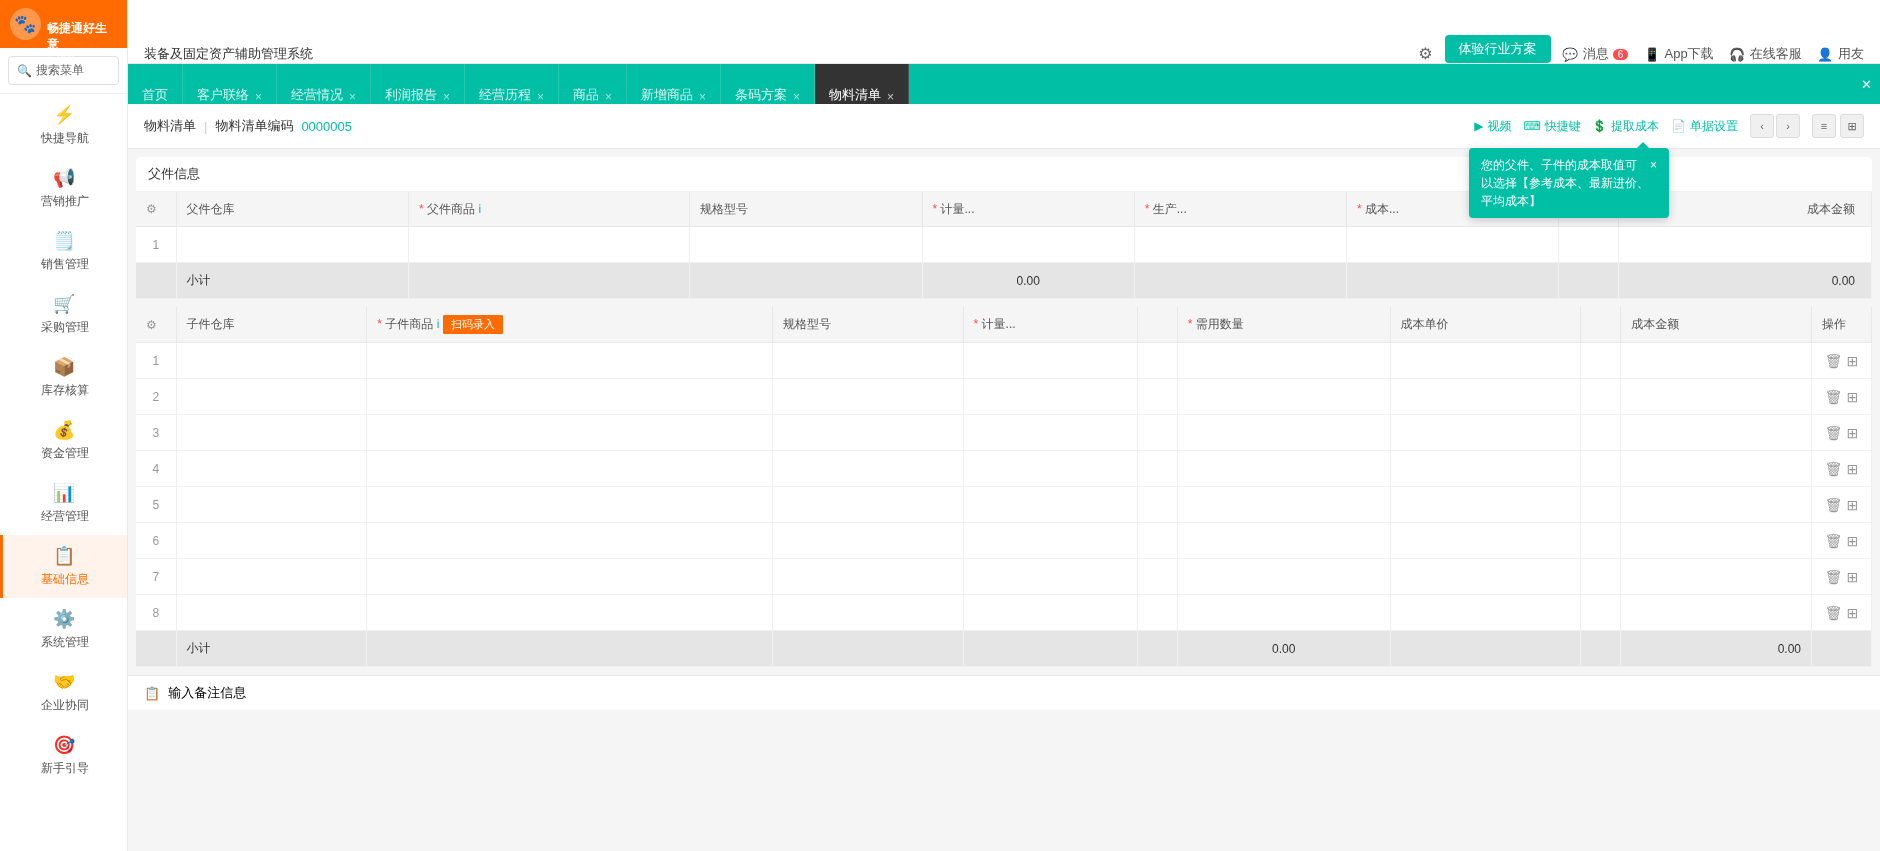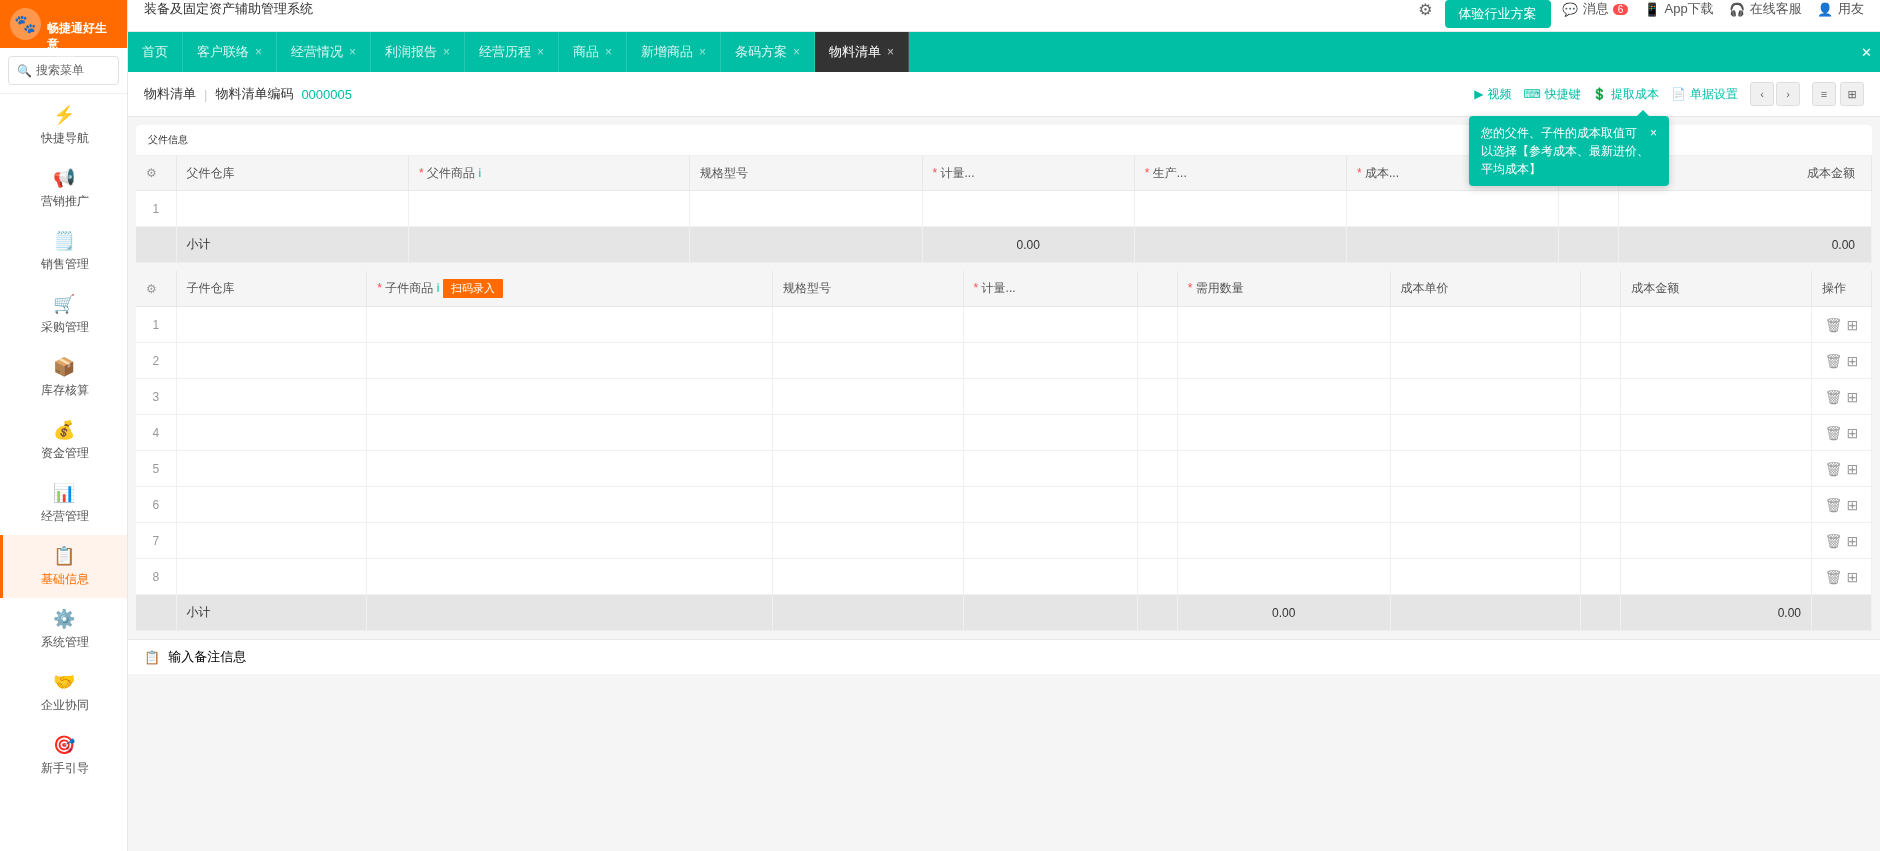--- a/index.html
+++ b/index.html
@@ -66,23 +66,23 @@
     }
     .sidebar-item.active { background: #fff3eb; color: #ff6b00; border-left-color: #ff6b00; }
     .sidebar-item-icon { font-size: 18px; }
 
     
     .main { flex: 1; display: flex; flex-direction: column; overflow: hidden; }
 
     
     .topbar {
       background: #fff;
-      height: 32px;
-      display: flex;
-      align-items: flex-start;
+      height: 64px;
+      display: flex;
+      align-items: flex-end;
       padding: 0 16px;
       border-bottom: 1px solid #e8e8e8;
       gap: 12px;
     }
     .topbar-title { font-size: 13px; color: #333; flex: 1; }
     .topbar-settings { color: #666; cursor: pointer; font-size: 16px; }
     .topbar-trial {
       background: #00bfa5;
       color: white;
       border: none;
@@ -98,21 +98,21 @@
     
     .tabbar {
       background: #00bfa5;
       display: flex;
       align-items: stretch;
       height: 40px;
       overflow-x: auto;
     }
     .tab {
       display: flex;
-      align-items: center;
+      align-items: flex-end;
       padding: 0 14px;
       cursor: pointer;
       color: rgba(255,255,255,0.85);
       font-size: 13px;
       gap: 6px;
       white-space: nowrap;
       border-right: 1px solid rgba(255,255,255,0.15);
     }
     .tab.active { background: #333; color: white; }
     .tab-close { font-size: 12px; opacity: 0.7; }
@@ -135,21 +135,21 @@
       border-bottom: 1px solid #e8e8e8;
     }
     .breadcrumb { display: flex; align-items: center; gap: 8px; font-size: 13px; color: #333; }
     .breadcrumb-sep { color: #ccc; }
     .page-actions { margin-left: auto; display: flex; align-items: center; gap: 12px; }
     .page-action-btn { display: flex; align-items: center; gap: 4px; color: #00bfa5; cursor: pointer; font-size: 12px; }
 
     
     .section { background: white; margin: 8px; border-radius: 4px; }
     .section-title {
-      font-size: 10px;
+      font-size: 13px;
       color: #333;
       padding: 8px 12px;
       font-weight: 500;
       border-bottom: 1px solid #f0f0f0;
     }
 
     
     .data-table { width: 100%; border-collapse: collapse; }
     .data-table th {
       background: #f5f5f5;

